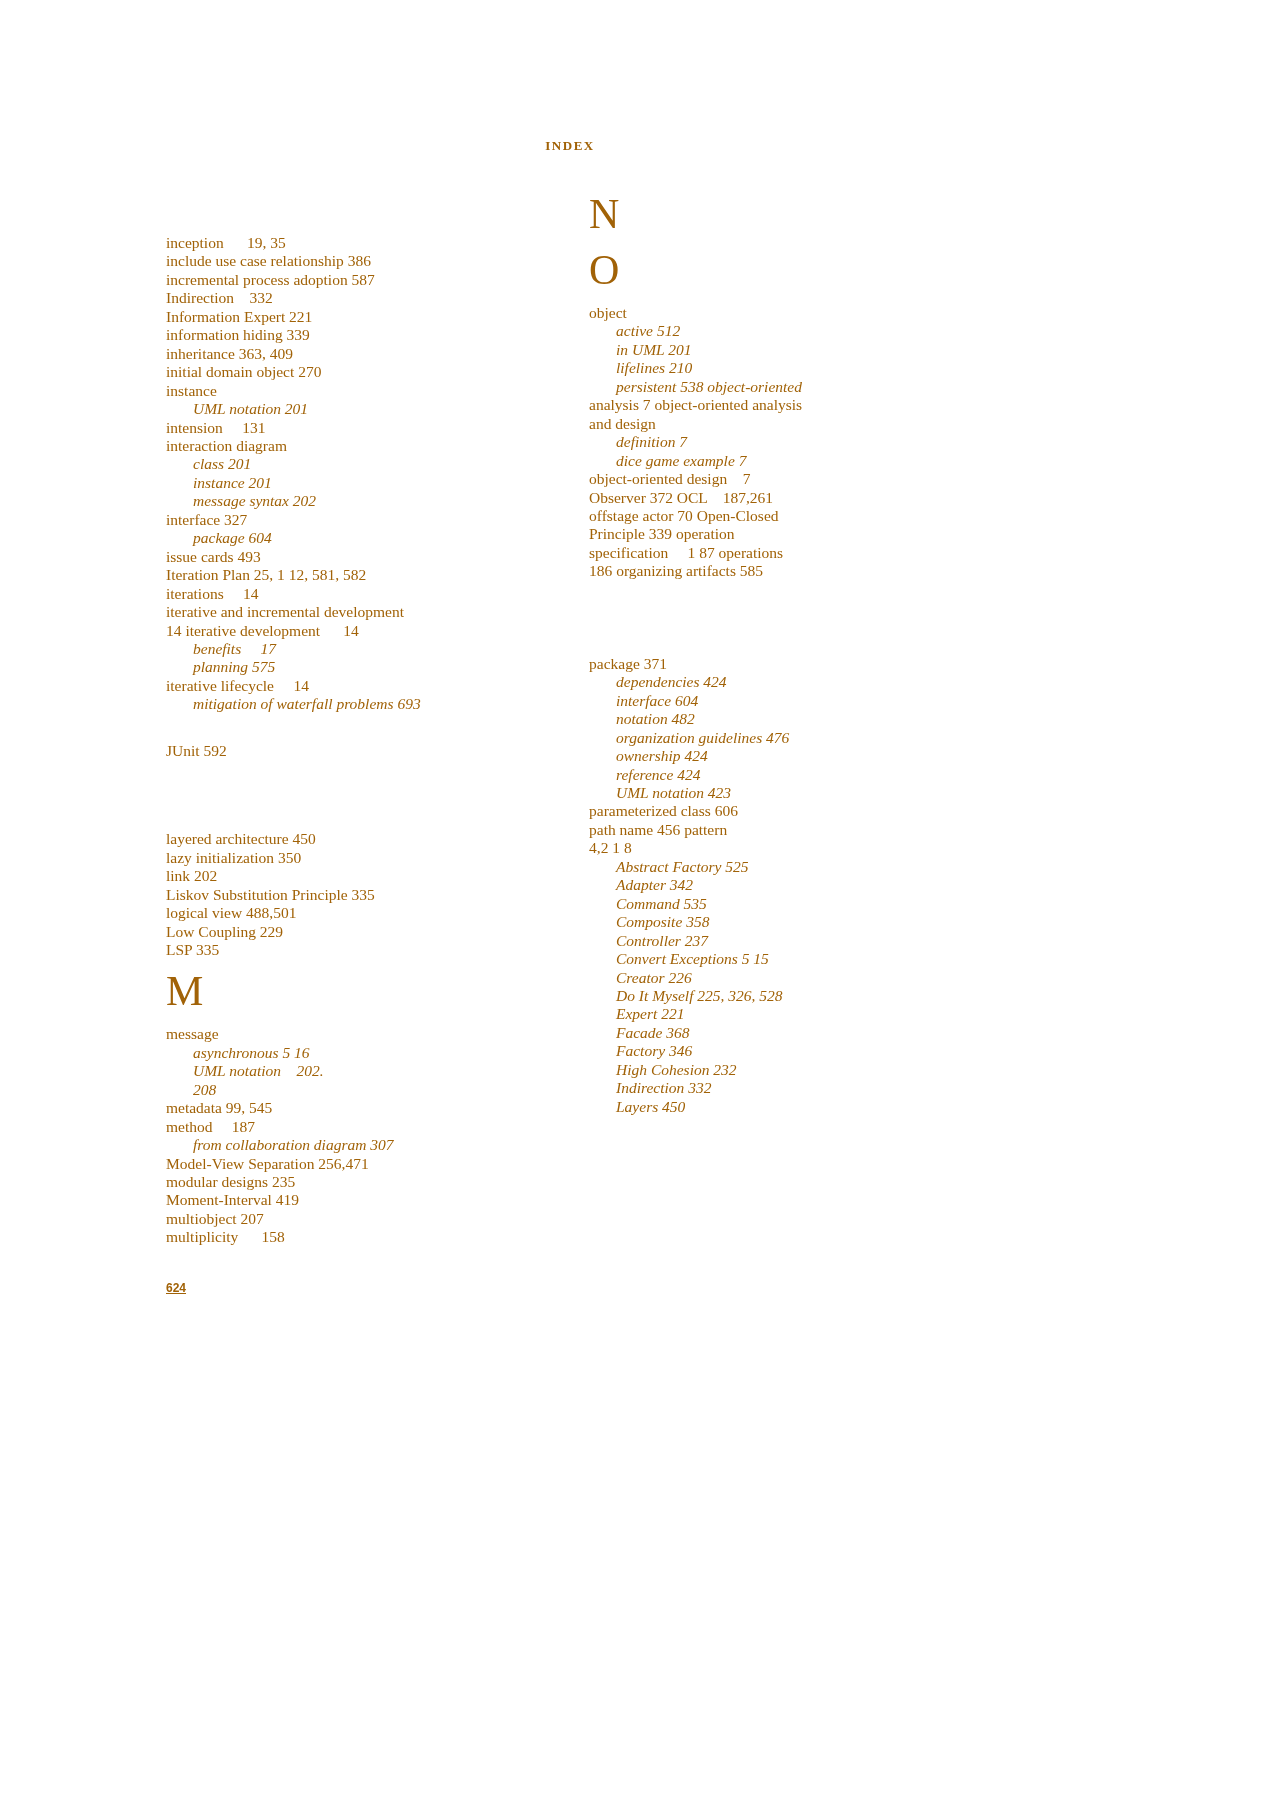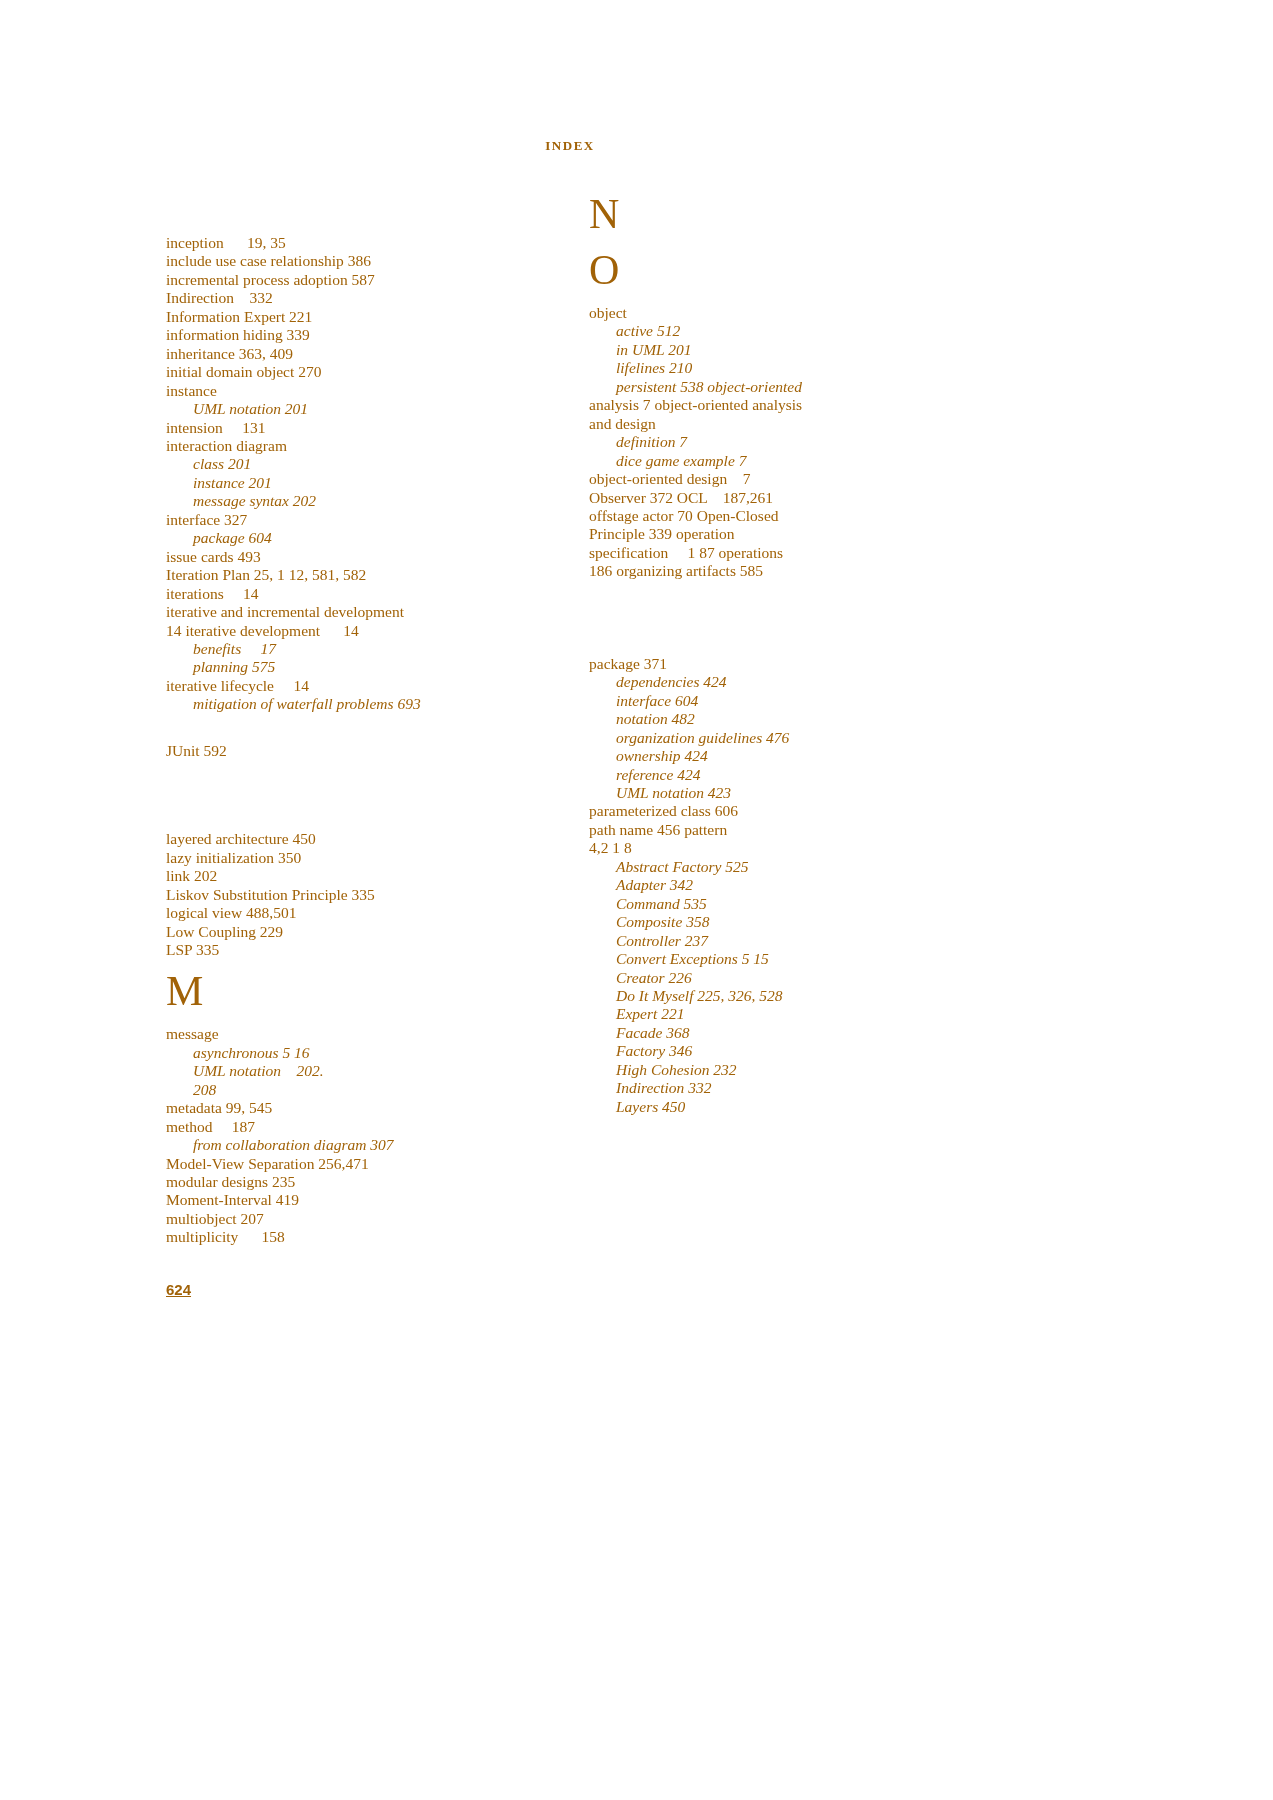--- a/index.html
+++ b/index.html
@@ -39,21 +39,21 @@
     margin: 10px 0 12px 0;
     font-weight: normal;
   }
   .col .section-heading:first-child { margin-top: 0; }
   .gap { width: 100%; }
   .page-number {
     position: absolute;
     left: 166px;
     top: 1281px;
     font-family: "Liberation Sans", sans-serif;
-    font-size: 15px;
+    font-size: 12px;
     font-weight: bold;
     text-decoration: underline;
   }
 </style>
 </head>
 <body>
 
 <div class="page">
   <div class="page-header">INDEX</div>
   <div class="col col-left">

